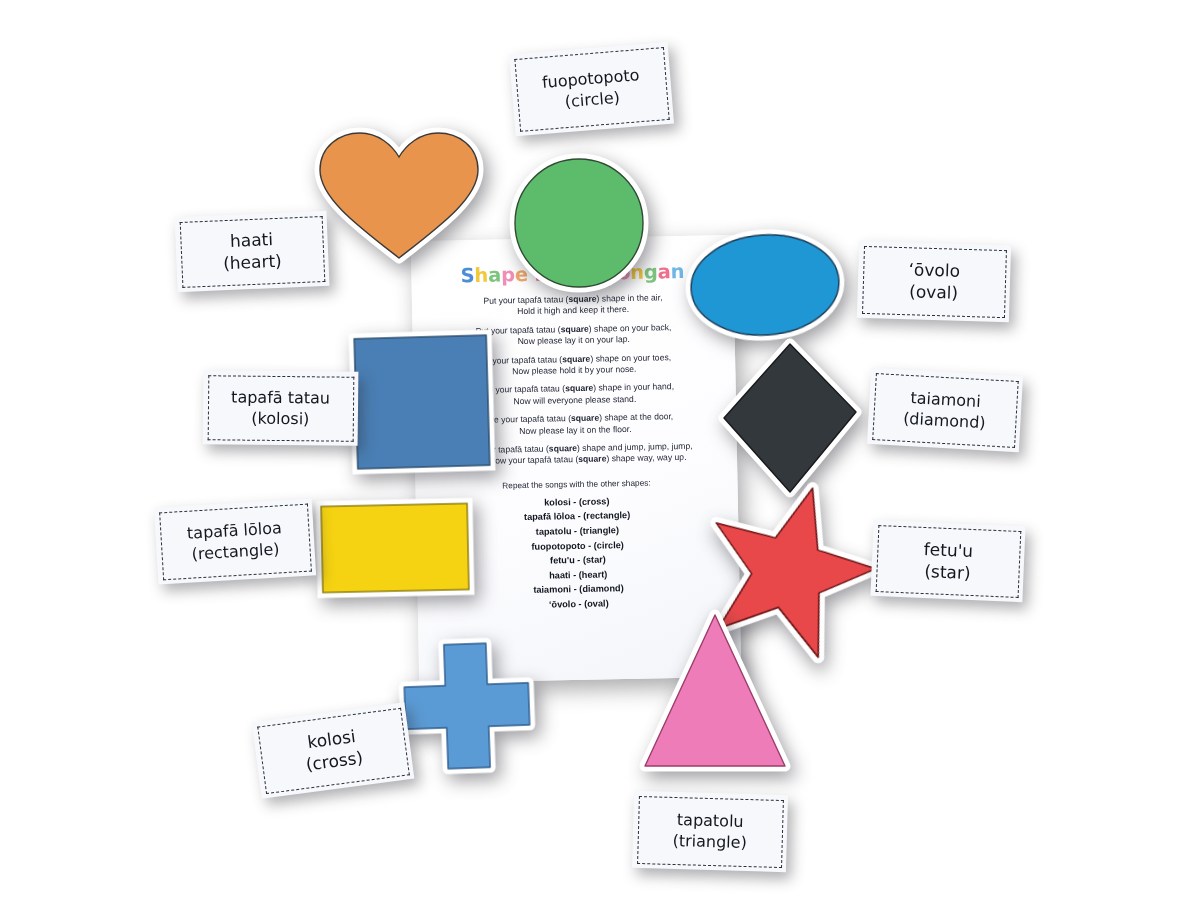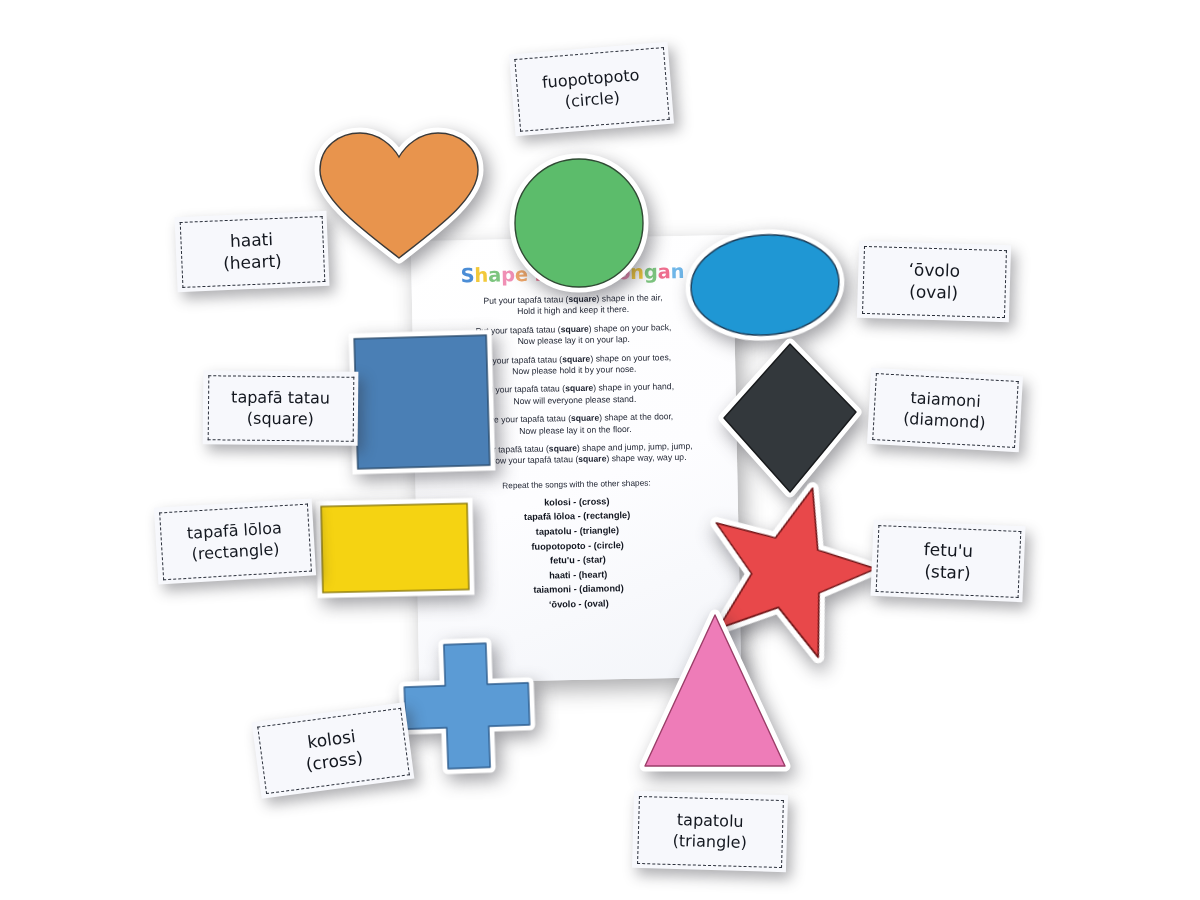--- a/index.html
+++ b/index.html
@@ -255,21 +255,21 @@
   <div class="card" id="card-oval">
     <div class="card-in">
       <div class="card-l1">ʻōvolo</div>
       <div class="card-l2">(oval)</div>
     </div>
   </div>
 
   <div class="card" id="card-square">
     <div class="card-in">
       <div class="card-l1">tapafā tatau</div>
-      <div class="card-l2">(square)</div>
+      <div class="card-l2">(kolosi)</div>
     </div>
   </div>
 
   <div class="card" id="card-diamond">
     <div class="card-in">
       <div class="card-l1">taiamoni</div>
       <div class="card-l2">(diamond)</div>
     </div>
   </div>
 

